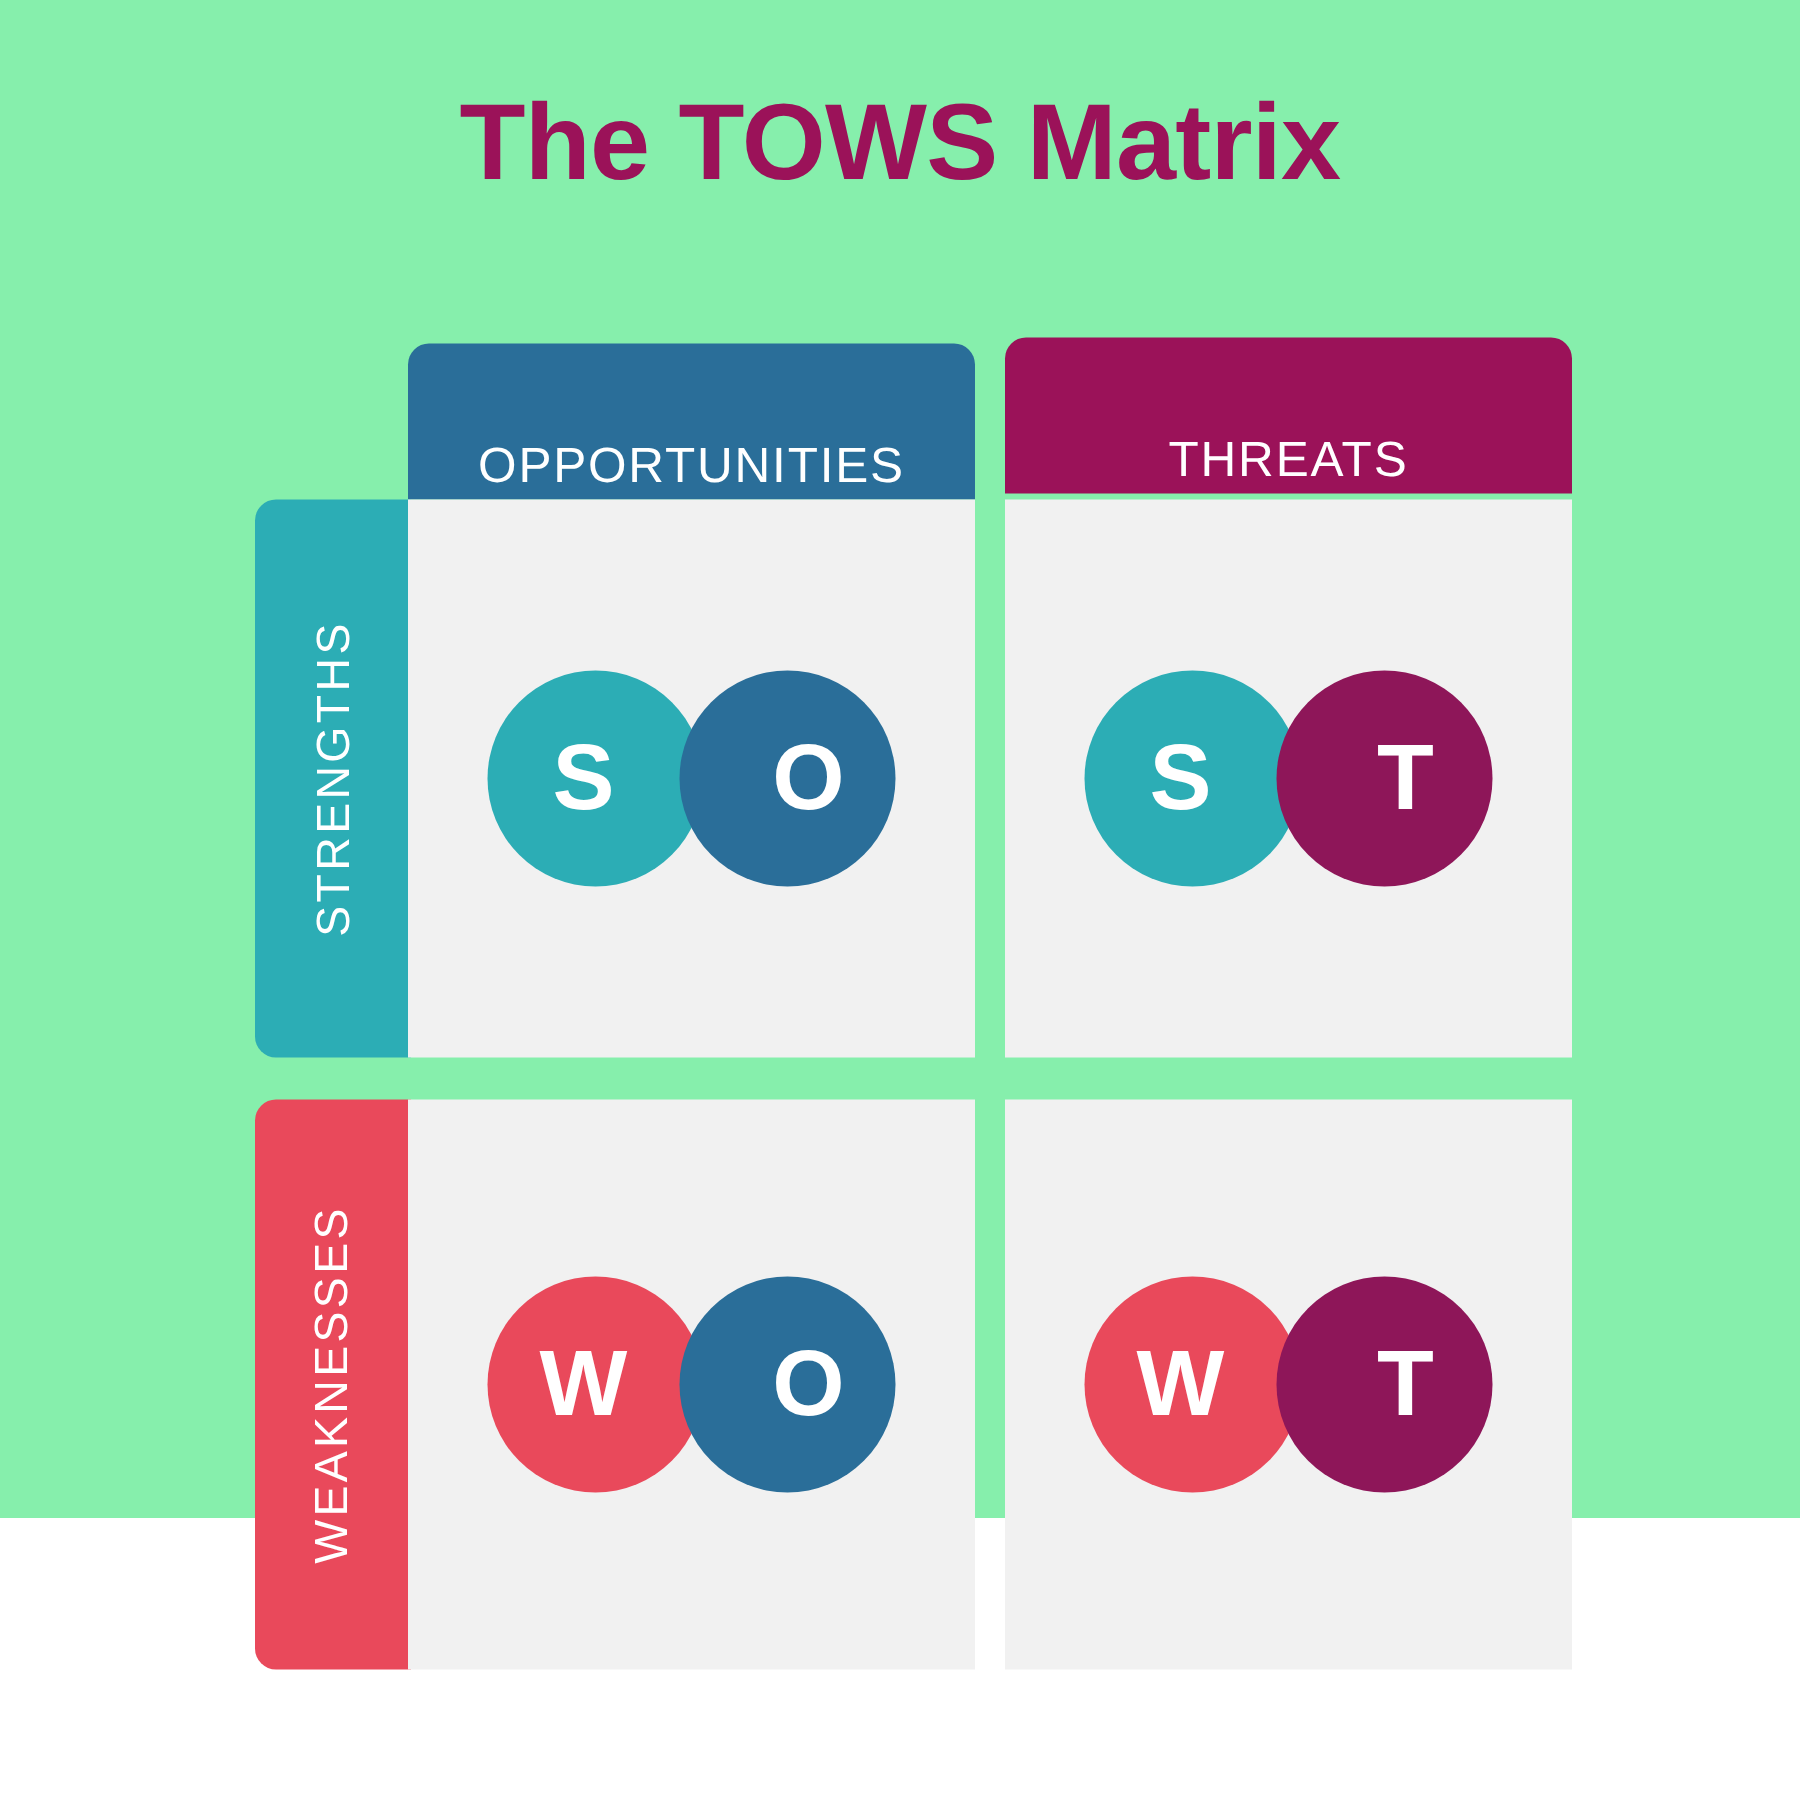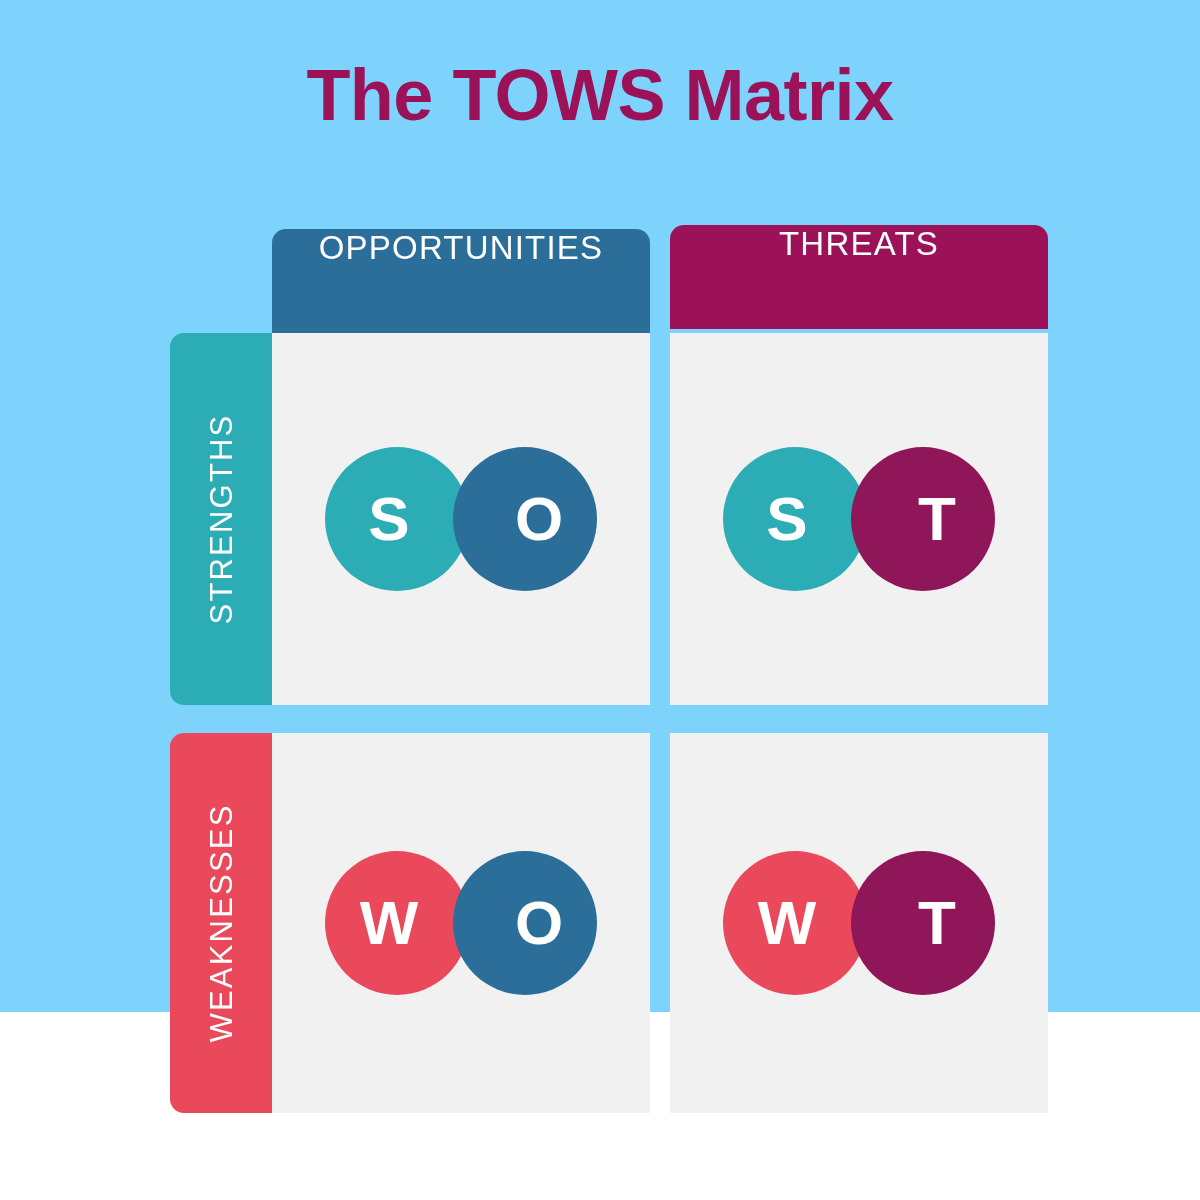--- a/index.html
+++ b/index.html
@@ -12,21 +12,21 @@
     height: 1200px;
     font-family: "Liberation Sans", sans-serif;
     overflow: hidden;
     position: relative;
   }
 
   #stage {
     position: relative;
     width: 1200px;
     height: 1012px;
-    background: #7dd3fc;
+    background: #86efac;
   }
 
   
   #title {
     position: absolute;
     left: 0;
     top: 58px;
     width: 1200px;
     text-align: center;
     font-size: 72px;
@@ -39,21 +39,21 @@
 
   
   .col-header {
     position: absolute;
     height: 104px;
     border-radius: 14px 14px 0 0;
     color: #ffffff;
     font-size: 33px;
     letter-spacing: 1.2px;
     display: flex;
-    align-items: flex-start;
+    align-items: flex-end;
     justify-content: center;
     box-sizing: border-box;
     padding-bottom: 4px;
   }
   #header-opportunities {
     left: 272px;
     top: 229px;
     width: 378px;
     background: #2a6e99;
   }

